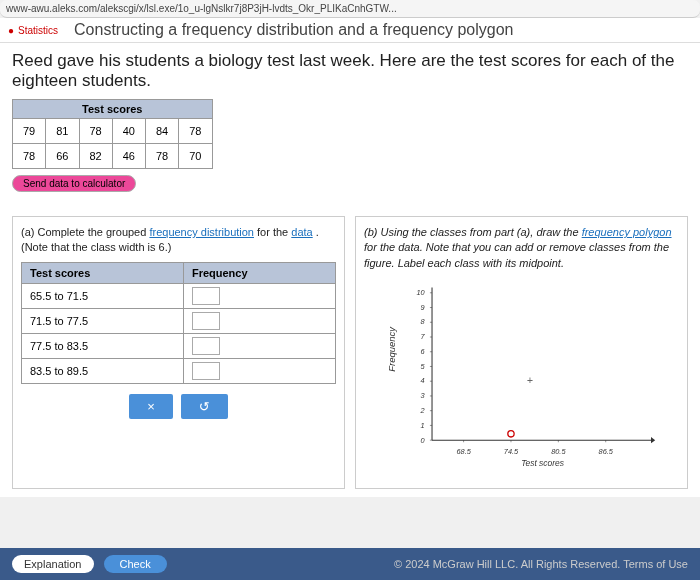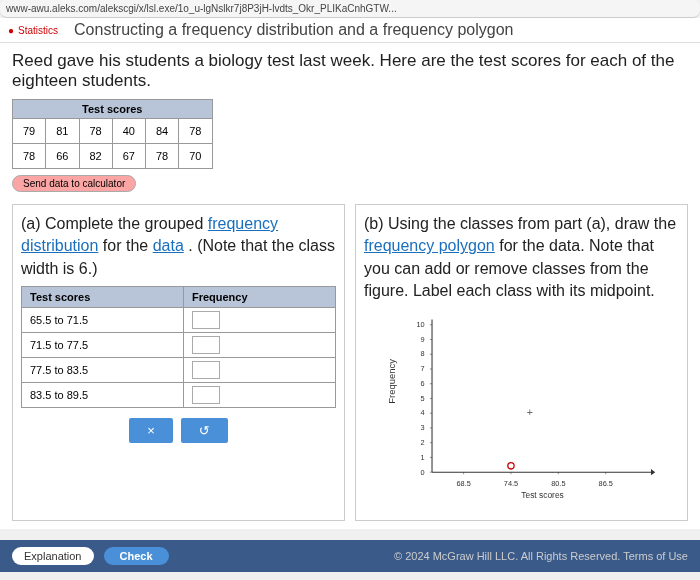--- a/index.html
+++ b/index.html
@@ -57,51 +57,52 @@
       border-bottom: none;
     }
 
     .scores-table td {
       border: 1px solid #999;
       padding: 6px 10px;
       min-width: 30px;
     }
 
     .send-btn {
-      background: #fca5a5;
+      background: #ec4899;
       border: 1px solid #aaa;
       border-radius: 10px;
       padding: 2px 10px;
       font-size: 10px;
       cursor: pointer;
-      margin-bottom: 8px;
+      margin-bottom: 20px;
     }
 
     .two-col {
       display: flex;
       gap: 10px;
       margin-top: 4px;
     }
 
     .left-col {
       flex: 1;
       border: 1px solid #ccc;
       padding: 8px;
       background: #fff;
     }
 
     .right-col {
       flex: 1;
       border: 1px solid #ccc;
       padding: 8px;
       background: #fff;
+      font-style: italic;
     }
 
     .part-label {
-      font-size: 16px;
+      font-size: 11px;
       margin-bottom: 6px;
       color: #222;
       line-height: 1.4;
     }
 
     .part-label a, .freq-link {
       color: #1a6fbd;
       text-decoration: underline;
     }
 
@@ -162,21 +163,21 @@
 
     
     .bottom-bar {
       background: #3a5a8a;
       height: 32px;
       display: flex;
       align-items: center;
       padding: 0 12px;
       gap: 10px;
       position: fixed;
-      bottom: 8px;
+      bottom: 0;
       width: 700px;
     }
 
     .expl-btn {
       background: #fff;
       border: none;
       border-radius: 10px;
       padding: 3px 12px;
       font-size: 11px;
       cursor: pointer;
@@ -184,21 +185,21 @@
     }
 
     .check-btn {
       background: #4a90d9;
       border: none;
       border-radius: 10px;
       padding: 3px 16px;
       font-size: 11px;
       cursor: pointer;
       color: #fff;
-      font-weight: bold;
+      font-weight: normal;
     }
   </style>
 </head>
 <body>
 
 <div class="top-bar">
   <span>www-awu.aleks.com/alekscgi/x/lsl.exe/1o_u-lgNslkr7j8P3jH-lvdts_Okr_PLIKaCnhGTW...</span>
 </div>
 
 <div class="breadcrumb-bar">
@@ -221,21 +222,21 @@
           <td>81</td>
           <td>78</td>
           <td>40</td>
           <td>84</td>
           <td>78</td>
         </tr>
         <tr>
           <td>78</td>
           <td>66</td>
           <td>82</td>
-          <td>67</td>
+          <td>46</td>
           <td>78</td>
           <td>70</td>
         </tr>
       </tbody>
   </table>
 
   <button class="send-btn">Send data to calculator</button>
 
   
   <div class="two-col">

